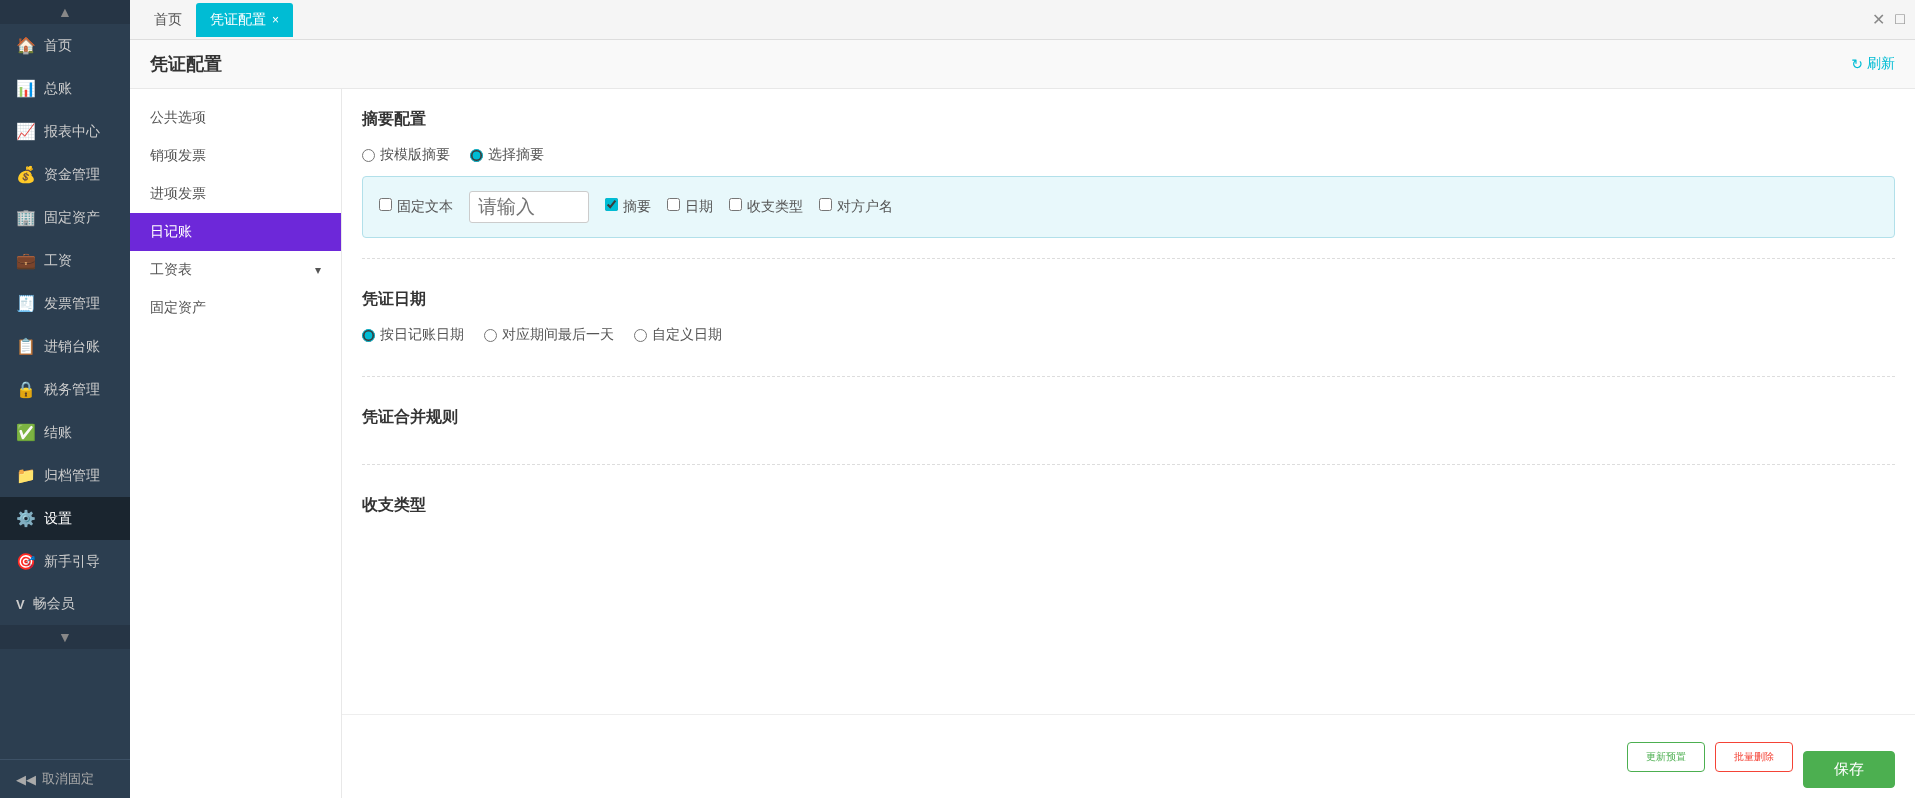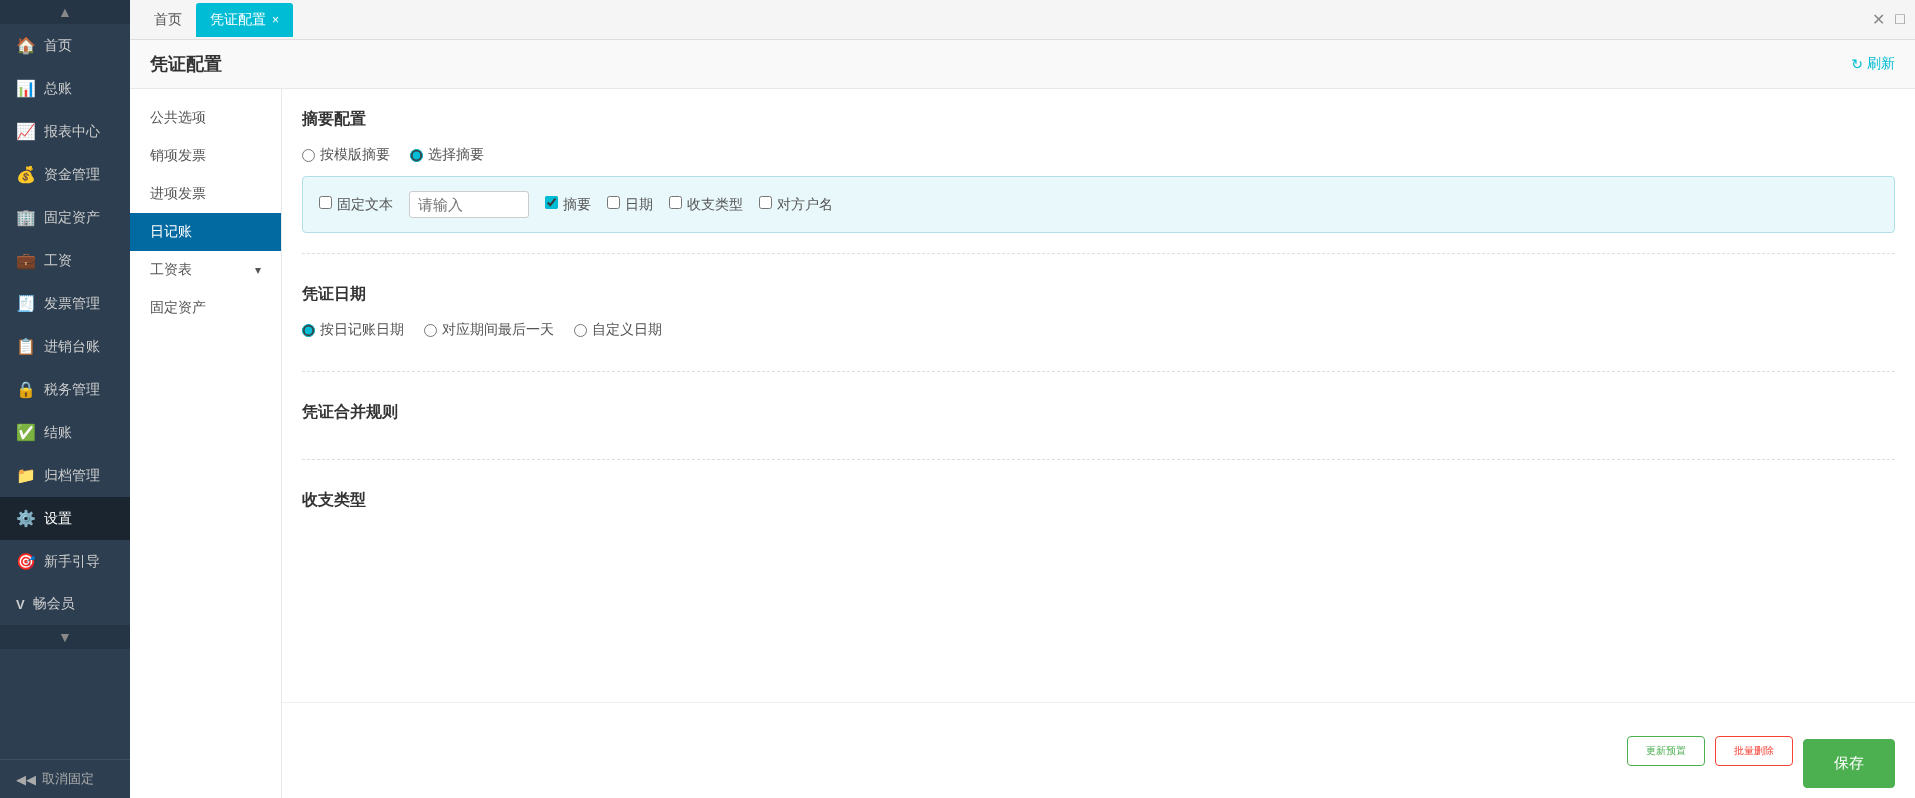--- a/index.html
+++ b/index.html
@@ -110,38 +110,38 @@
 
     
     .content-area {
       display: flex;
       flex: 1;
       overflow: hidden;
     }
 
     
     .left-nav {
-      width: 152px;
+      width: 212px;
       background: #fff;
       border-right: 1px solid #e8e8e8;
       padding: 10px 0;
       flex-shrink: 0;
       overflow-y: auto;
       font-family: Liberation Serif, serif;
     }
     .left-nav-item {
       padding: 10px 20px;
       cursor: pointer;
       color: #555;
       font-size: 14px;
       display: flex;
       align-items: center;
       justify-content: space-between;
     }
-    .left-nav-item.active { background: #0369a1; color: #fff; }
+    .left-nav-item.active { background: #6d28d9; color: #fff; }
     .left-nav-item .arrow { font-size: 12px; }
 
     
     .right-content {
       flex: 1;
       overflow-y: auto;
       padding: 20px;
       background: #fff;
       position: relative;
     }
@@ -193,21 +193,21 @@
       gap: 5px;
       cursor: pointer;
       font-size: 14px;
       color: #555;
     }
     .checkbox-item input[type=checkbox] { accent-color: #00bcd4; }
     .text-input {
       border: 1px solid #ccc;
       border-radius: 3px;
       padding: 4px 8px;
-      font-size: 15px;
+      font-size: 19px;
       color: #999;
       width: 120px;
       outline: none;
     }
     .example-text {
       margin-top: 10px;
       font-size: 13px;
       color: #00bcd4;
     }
 
@@ -242,21 +242,21 @@
     .btn-outline-red {
       border-color: #f44336;
       color: #f44336;
       background: #fff;
     }
     .btn-primary {
       background: #4caf50;
       color: #fff;
       border-color: #4caf50;
       font-size: 15px;
-      padding: 14px 30px;
+      padding: 8px 30px;
       margin-top: 26px;
     }
 
     
     .right-content::-webkit-scrollbar { width: 6px; }
     .right-content::-webkit-scrollbar-thumb { background: #ccc; border-radius: 3px; }
 
     
     .scroll-indicator {
       text-align: center;

